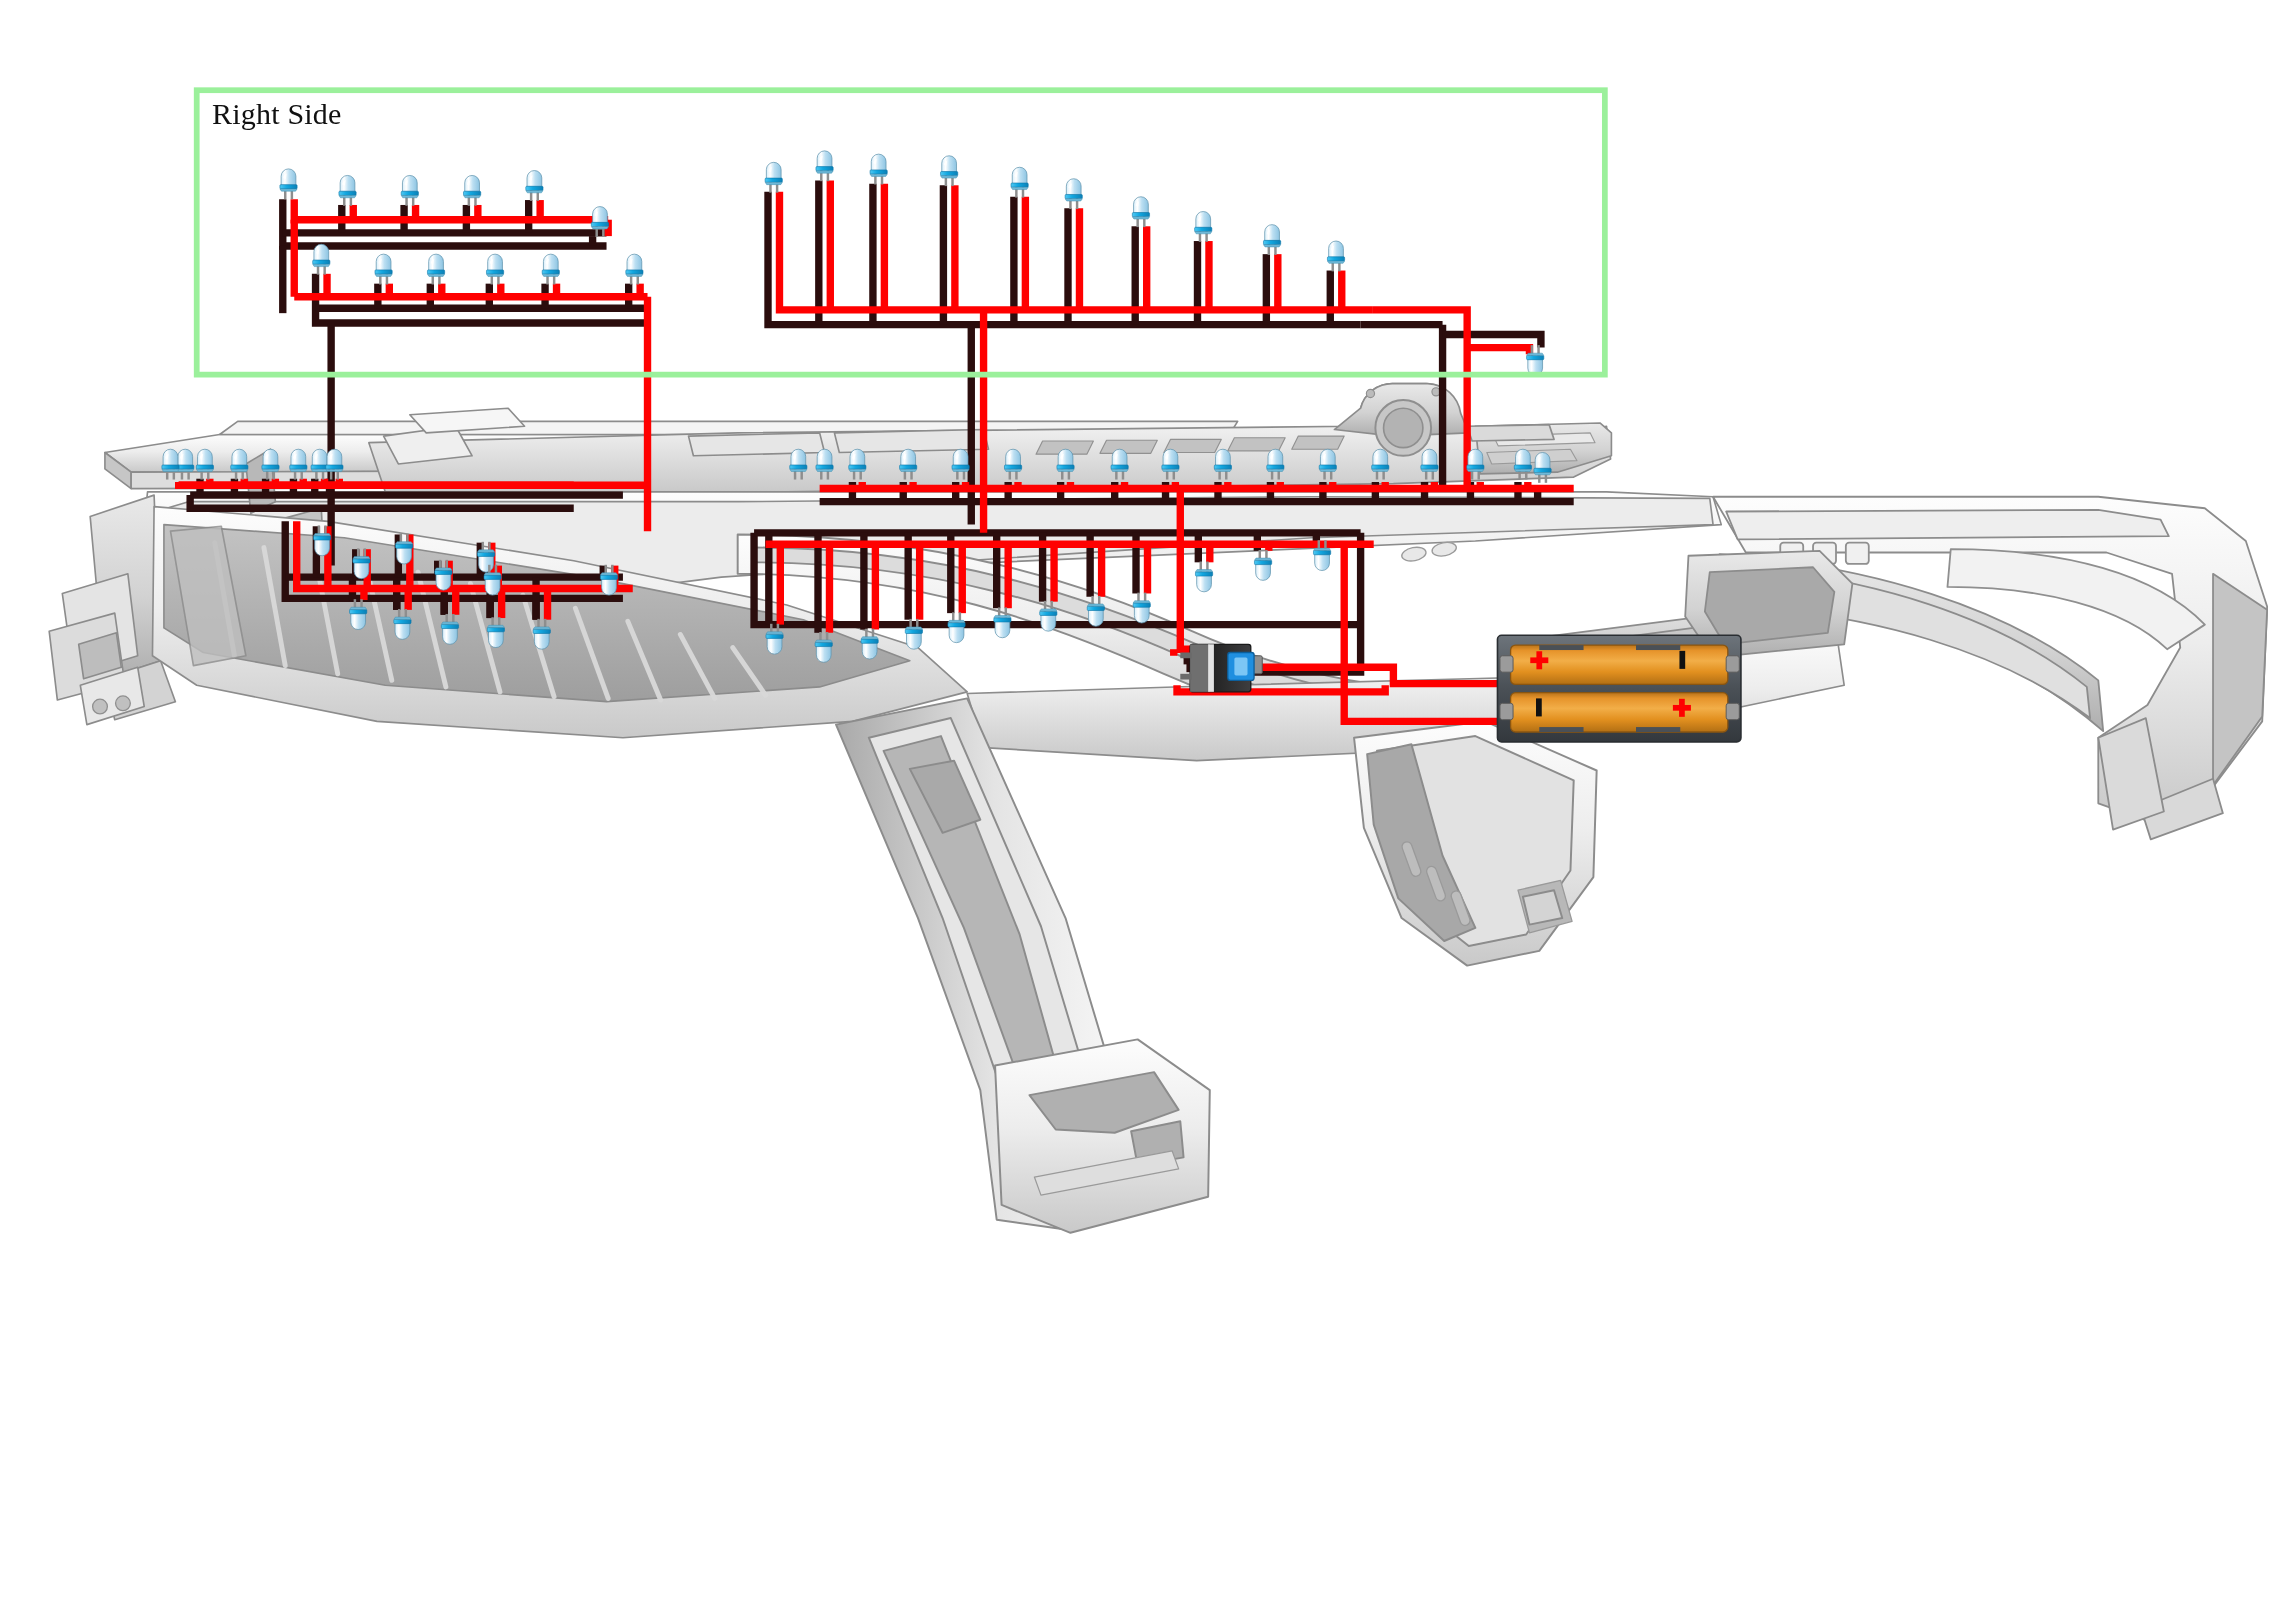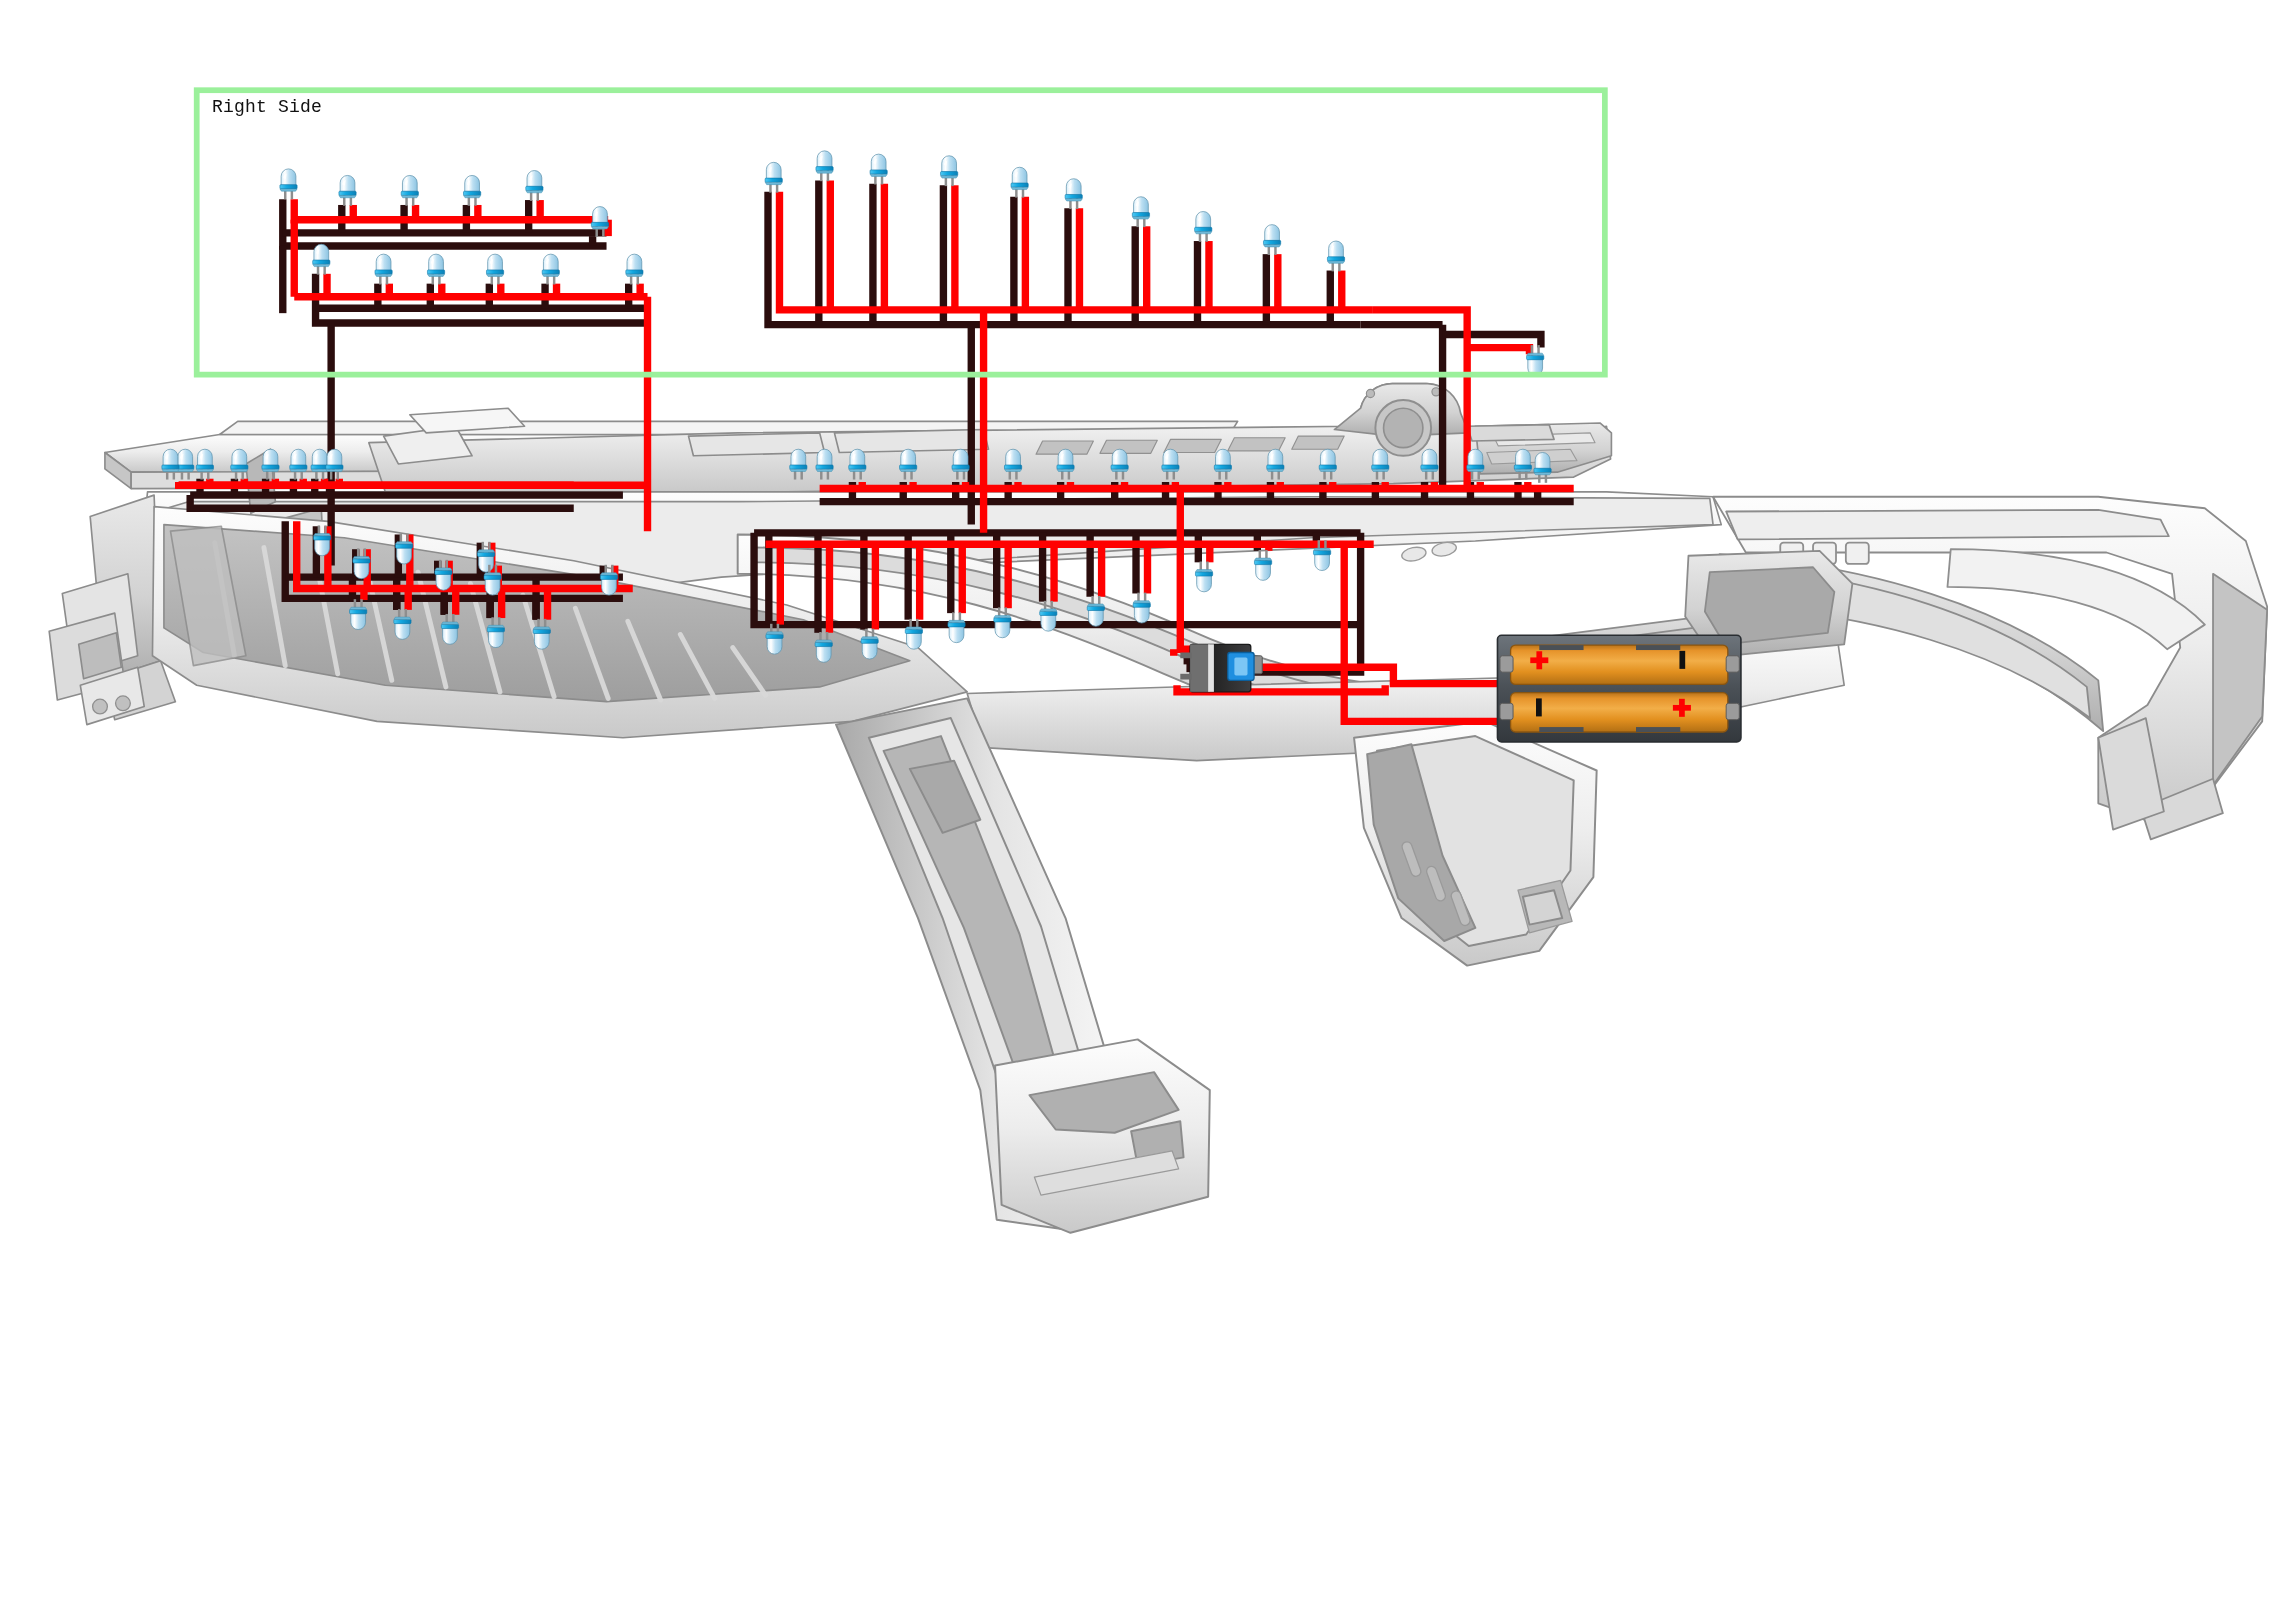--- a/index.html
+++ b/index.html
@@ -2,22 +2,22 @@
 <html style="font-size:13px"><head>
 <meta charset="utf-8">
 <style>
   html,body{margin:0;padding:0;background:#ffffff;}
   body{width:2295px;height:1623px;position:relative;overflow:hidden;
        font-family:"Liberation Sans", sans-serif;}
   #stage{position:absolute;left:0;top:0;width:2295px;height:1623px;}
   #stage svg{position:absolute;left:0;top:0;}
   #regionLabel{
     position:absolute;
-    font-family:Liberation Mono, monospace;
-    font-size:18px;
+    font-family:Liberation Serif, serif;
+    font-size:30px;
     color:#111111;
     white-space:nowrap;
     letter-spacing:0.2px;
   }
 </style>
 </head>
 <body>
 
 <div id="stage">
 

